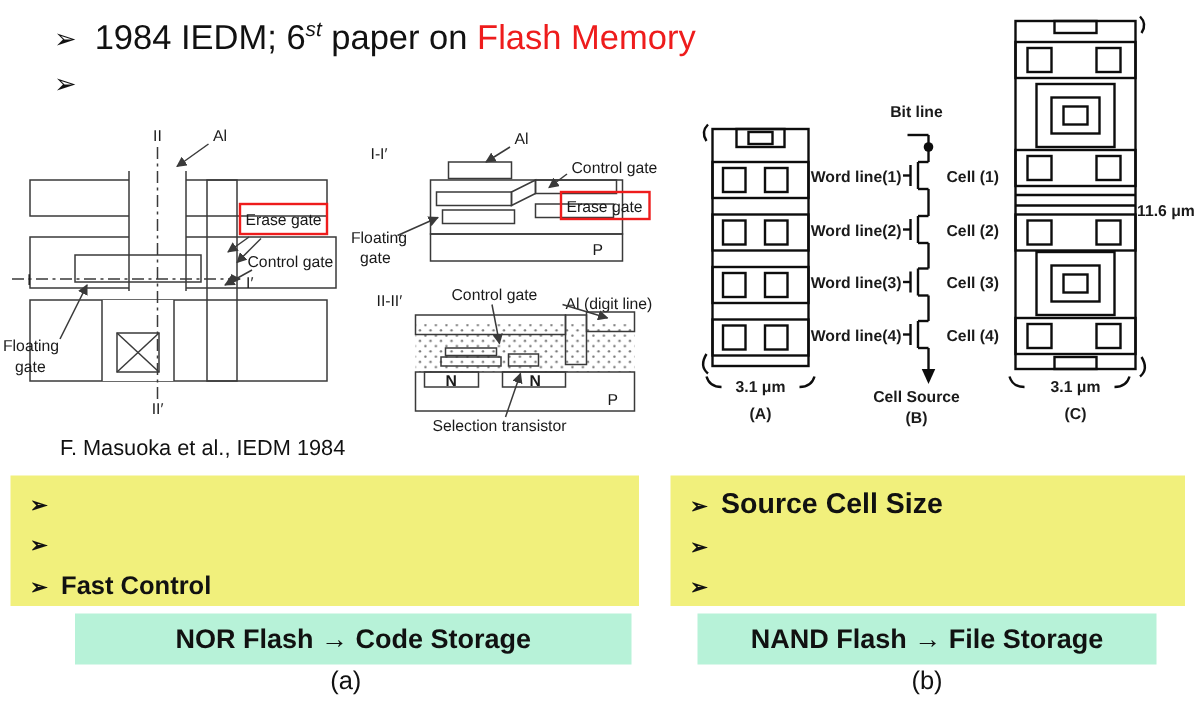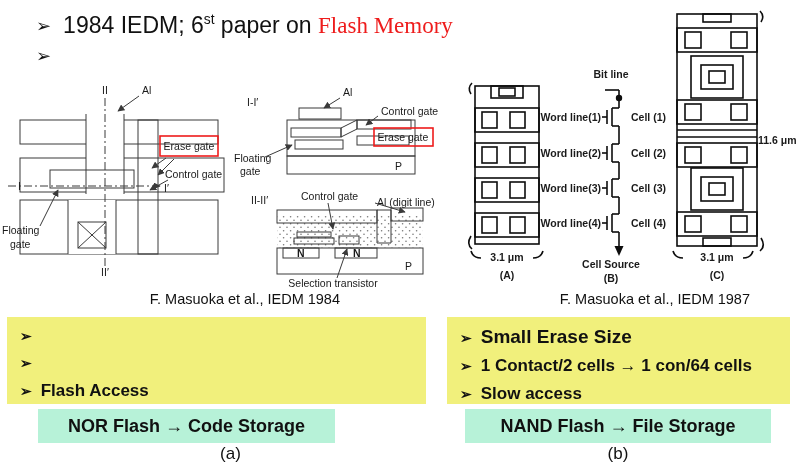--- a/index.html
+++ b/index.html
@@ -1,35 +1,35 @@
 <!DOCTYPE html>
 <html style="--red: #ee1c1c; --yellow: #f1f07c; --mint: #b7f2d8;"><head>
 <meta charset="utf-8">
 <style>
   html,body{margin:0;padding:0;background:#fff;}
   .slide{position:relative;width:800px;height:468px;background:#fff;overflow:hidden;
          font-family:"Liberation Sans",sans-serif;color:#111;}
   .bullets{position:absolute;left:36px;top:5px;}
   .bullet-line{display:flex;align-items:baseline;font-size:23px;line-height:30px;white-space:nowrap;}
   .bullet-line .glyph{font-size:18px;margin-right:12px;position:relative;top:-1px;}
-  .bullet-line sup{font-size:60%;}
-  .hl{color:var(--red,#ee1c1c);font-family:Liberation Serif, serif;}
-  .caption{position:absolute;top:291px;font-size:14.5px;text-align:right;}
+  .bullet-line sup{font-size:60%;font-style:italic;}
+  .hl{color:var(--red,#ee1c1c);}
+  .caption{position:absolute;top:291px;font-size:14.5px;text-align:left;}
   .caption-l{left:40px;width:300px;}
   .caption-r{left:450px;width:300px;}
   .panel{position:absolute;top:317px;height:87px;background:var(--yellow,#f1f07c);
          font-weight:bold;padding:6px 0 0 13px;box-sizing:border-box;}
   .panel .row{display:flex;align-items:baseline;font-size:17px;line-height:27px;white-space:nowrap;}
   .panel .row .glyph{margin-right:9px;font-size:14px;}
   .panel-left{left:7px;width:419px;}
   .panel-right{left:447px;width:343px;}
   .panel-right .row:first-child{font-size:19px;}
   .conclusion{position:absolute;top:409px;height:34px;background:var(--mint,#b7f2d8);
               display:flex;align-items:center;justify-content:center;font-weight:bold;font-size:18px;}
-  .conclusion-l{left:38px;width:297px;}
+  .conclusion-l{left:50px;width:371px;}
   .conclusion-r{left:465px;width:306px;}
   .fig-label{position:absolute;top:444px;font-size:17px;text-align:center;}
   .fig-label-l{left:50px;width:361px;}
   .fig-label-r{left:465px;width:306px;}
   svg.diagram{position:absolute;overflow:visible;}
   #d1{left:0px;top:78px;}
   #d2{left:233px;top:82px;}
   #d3{left:455px;top:8px;}
   svg text{font-family:"Liberation Sans",sans-serif;fill:#1a1a1a;font-size:10.5px;}
   .t-bold{font-weight:bold;}
@@ -264,46 +264,43 @@
       <path d="M306,230 Q311,238 305,243" class="ln3"></path>
       <path d="M228,250 Q220,250 218,243" class="ln3"></path>
       <path d="M288,250 Q296,250 298,243" class="ln3"></path>
       <text x="262" y="253" text-anchor="middle" font-size="11" class="t-bold">3.1 μm</text>
       <text x="262" y="271" text-anchor="middle" font-size="13" class="t-bold">(C)</text>
       <text x="303" y="136" font-size="11" class="t-bold">11.6 μm</text>
     </g>
   </svg>
 
   <div class="caption caption-l">F. Masuoka et al., IEDM 1984</div>
-  <div class="caption caption-r">F. Masuoka et al., IEDM 1987</div>
 
   <div class="panel panel-left">
     <div class="row">
       <span class="glyph">➢</span>
     </div>
     <div class="row">
       <span class="glyph">➢</span>
     </div>
     <div class="row">
       <span class="glyph">➢</span>
-      <span>Flash Access</span>
+      <span>Fast Control</span>
     </div>
   </div>
   <div class="panel panel-right">
     <div class="row">
       <span class="glyph">➢</span>
-      <span>Small Erase Size</span>
-    </div>
-    <div class="row">
-      <span class="glyph">➢</span>
-      <span>1 Contact/2 cells → 1 con/64 cells</span>
-    </div>
-    <div class="row">
-      <span class="glyph">➢</span>
-      <span>Slow access</span>
+      <span>Source Cell Size</span>
+    </div>
+    <div class="row">
+      <span class="glyph">➢</span>
+    </div>
+    <div class="row">
+      <span class="glyph">➢</span>
     </div>
   </div>
 
   <div class="conclusion conclusion-l">NOR Flash → Code Storage</div>
   <div class="conclusion conclusion-r">NAND Flash → File Storage</div>
 
   <div class="fig-label fig-label-l">(a)</div>
   <div class="fig-label fig-label-r">(b)</div>
 
 </div>

